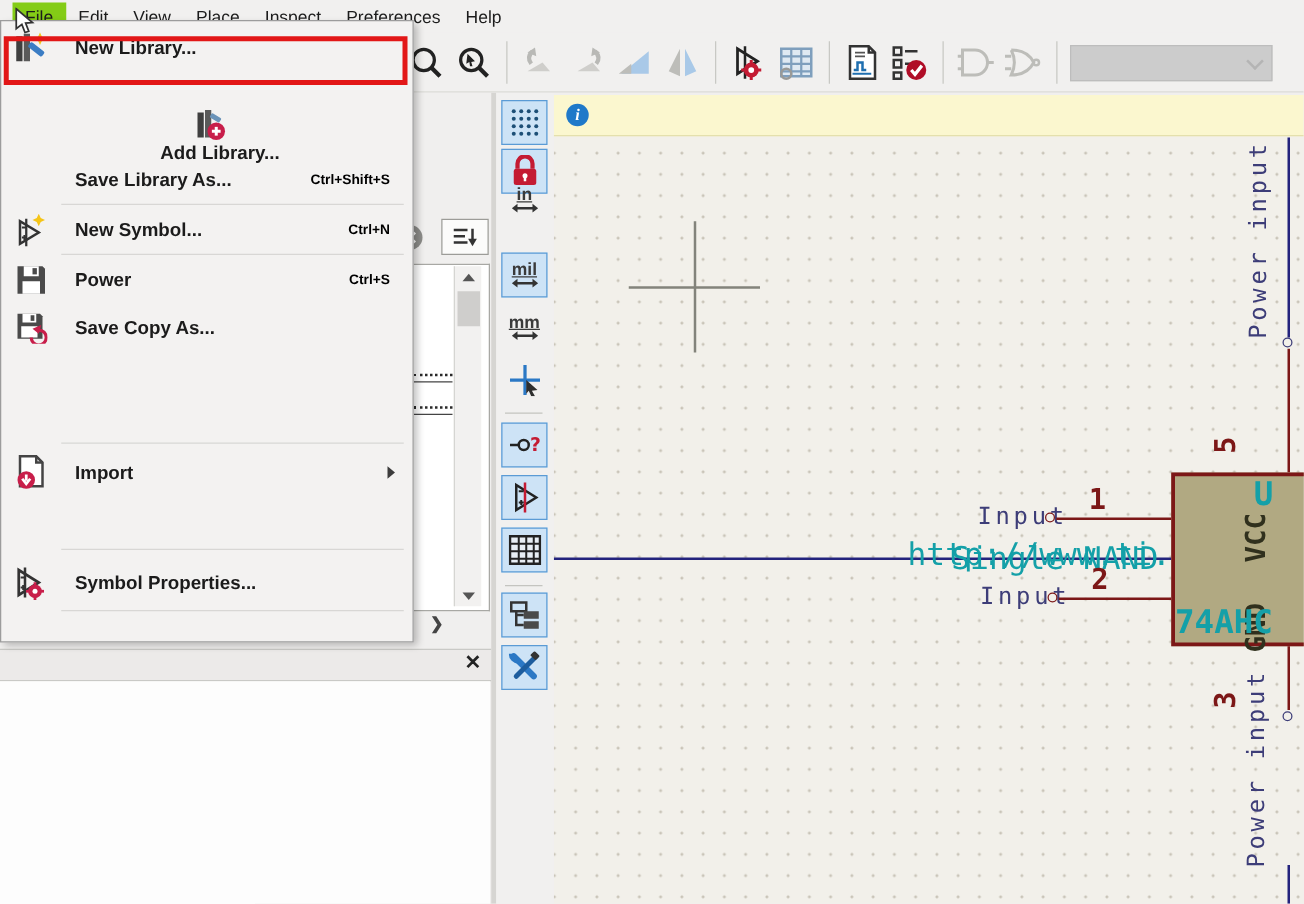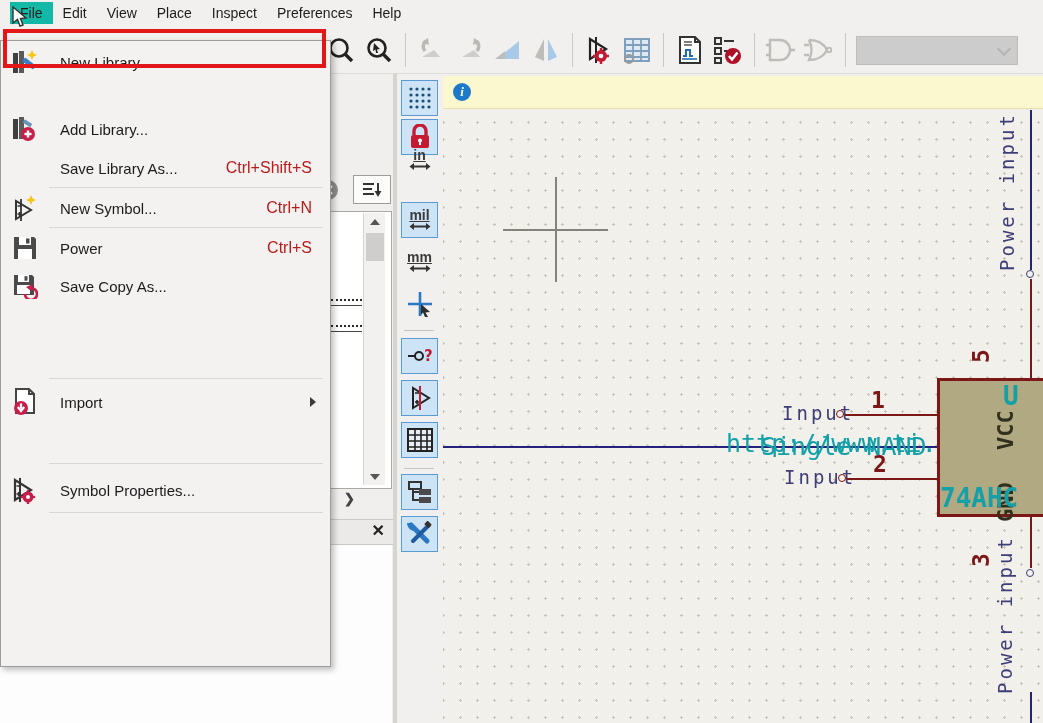--- a/index.html
+++ b/index.html
@@ -4,21 +4,21 @@
 <style>
   * { margin:0; padding:0; box-sizing:border-box; }
   html,body { width:1043px; height:723px; }
   body { font-family:"Liberation Sans", sans-serif; background:#f0efee; overflow:hidden; }
   .stage { position:relative; width:1043px; height:723px; overflow:hidden; background:#f0efee; }
   .abs { position:absolute; }
 
   
   .menubar { left:0; top:0; width:1043px; height:26px; background:#f1f0ef; display:flex; align-items:center; padding-left:10px; gap:0; font-size:14px; color:#1c1c1c; }
   .menubar .mitem { padding:3px 10px; }
-  .menubar .mitem.active { background:#14b8a6;text-align:right; }
+  .menubar .mitem.active { background:#84cc16;text-align:right; }
 
   
   .toolbar { left:0; top:26px; width:1043px; height:48px; background:#f1f0ef; border-bottom:1px solid #dcdcd8; }
   .tbrow { position:absolute; left:325px; top:0; height:48px; display:flex; align-items:center; gap:6px; }
   .tbtn { width:32px; height:32px; display:flex; align-items:center; justify-content:center; }
   .tsep { width:1px; height:34px; background:#c8c8c4; margin:0 4px; }
   .tdropdown { width:162px; height:29px; background:#cccccc; border:1px solid #bdbdbd; position:relative; }
   .tdropdown .chev { position:absolute; right:8px; top:7px; width:10px; height:10px; border-right:2px solid #b4b4b4; border-bottom:2px solid #b4b4b4; transform:rotate(45deg); }
 
   
@@ -62,25 +62,25 @@
   .slatecircle { border:1.5px solid #3d3d78; border-radius:50%; width:8px; height:8px; }
   .pinname { color:#3d3d78; font-size:19px; letter-spacing:3px; }
   .pinnum { color:#7c1717; font-size:23px; font-weight:600; }
   .teal { color:#14a0a8; }
   .symbox { border:3px solid #7c1717; background:#b1a982; }
   .vtext { transform:rotate(-90deg); transform-origin:0 100%; white-space:nowrap; }
   .symdark { color:#30301d; font-size:22px; font-weight:600; }
   .wmark { font-size:25px; font-weight:500; white-space:nowrap; }
 
   
-  .menu { left:0; top:40px; width:331px; height:627px; background:#f3f2f1; border:1px solid #9c9c9c; box-shadow:3px 3px 6px rgba(0,0,0,.25); }
+  .menu { left:0; top:16px; width:331px; height:498px; background:#f3f2f1; border:1px solid #9c9c9c; box-shadow:3px 3px 6px rgba(0,0,0,.25);font-weight:bold; }
   .menuitem { position:absolute; left:1px; width:328px; height:38px; display:flex; align-items:center; }
   .mi-icon { width:30px; height:28px; margin-left:8px; display:flex; align-items:center; justify-content:center; }
   .mi-label { font-size:15px; color:#1b1b1b; margin-left:20px; }
-  .mi-short { position:absolute; right:18px; font-size:16px; color:#b91c1c; }
+  .mi-short { position:absolute; right:18px; font-size:11px; color:#000000; }
   .mi-sub { position:absolute; right:14px; width:0; height:0; border-top:5px solid transparent; border-bottom:5px solid transparent; border-left:6px solid #3c3c3c; }
   .mi-disabled .mi-label { color:#9b9b9b; }
   .menusep { position:absolute; left:48px; width:274px; height:1px; background:#d8d7d5; }
   .redbox { left:3px; top:29px; width:323px; height:39px; border:4px solid #e21717; background:transparent; z-index:40; }
 
   .cursor { z-index:60; }
 </style>
 </head>
 <body>
 
@@ -388,21 +388,21 @@
         <svg width="28" height="28" viewBox="0 0 28 28">
           <rect x="2" y="5" width="5" height="20" fill="#3f3f3f"></rect>
             <rect x="8" y="3" width="5" height="22" fill="#5a5a5a"></rect>
           <rect x="11" y="13" width="14" height="5" rx="1.5" fill="#3b7dc4" transform="rotate(38 18 15.5)"></rect>
           <path d="M21 2 l1.6 3.4 3.4 1.6 -3.4 1.6 -1.6 3.4 -1.6 -3.4 -3.4 -1.6 3.4 -1.6 Z" fill="#f5c518"></path>
         </svg>
       </div>
       <div class="mi-label">New Library...</div>
     </div>
 
-    <div class="menuitem" style="top:69px;">
+    <div class="menuitem" style="top:69px;flex-direction:column;">
       <div class="mi-icon">
         <svg width="28" height="28" viewBox="0 0 28 28">
           <rect x="2" y="4" width="5" height="20" fill="#3f3f3f"></rect>
             <rect x="8" y="2" width="5" height="22" fill="#5a5a5a"></rect>
           <rect x="12" y="6" width="9" height="4" rx="1" fill="#6a93b8" transform="rotate(32 16 8)"></rect>
           <circle cx="17" cy="19" r="7" fill="#c81e4a"></circle>
           <rect x="13.5" y="17.8" width="7" height="2.4" fill="#fff"></rect>
             <rect x="15.8" y="15.5" width="2.4" height="7" fill="#fff"></rect>
         </svg>
       </div>

